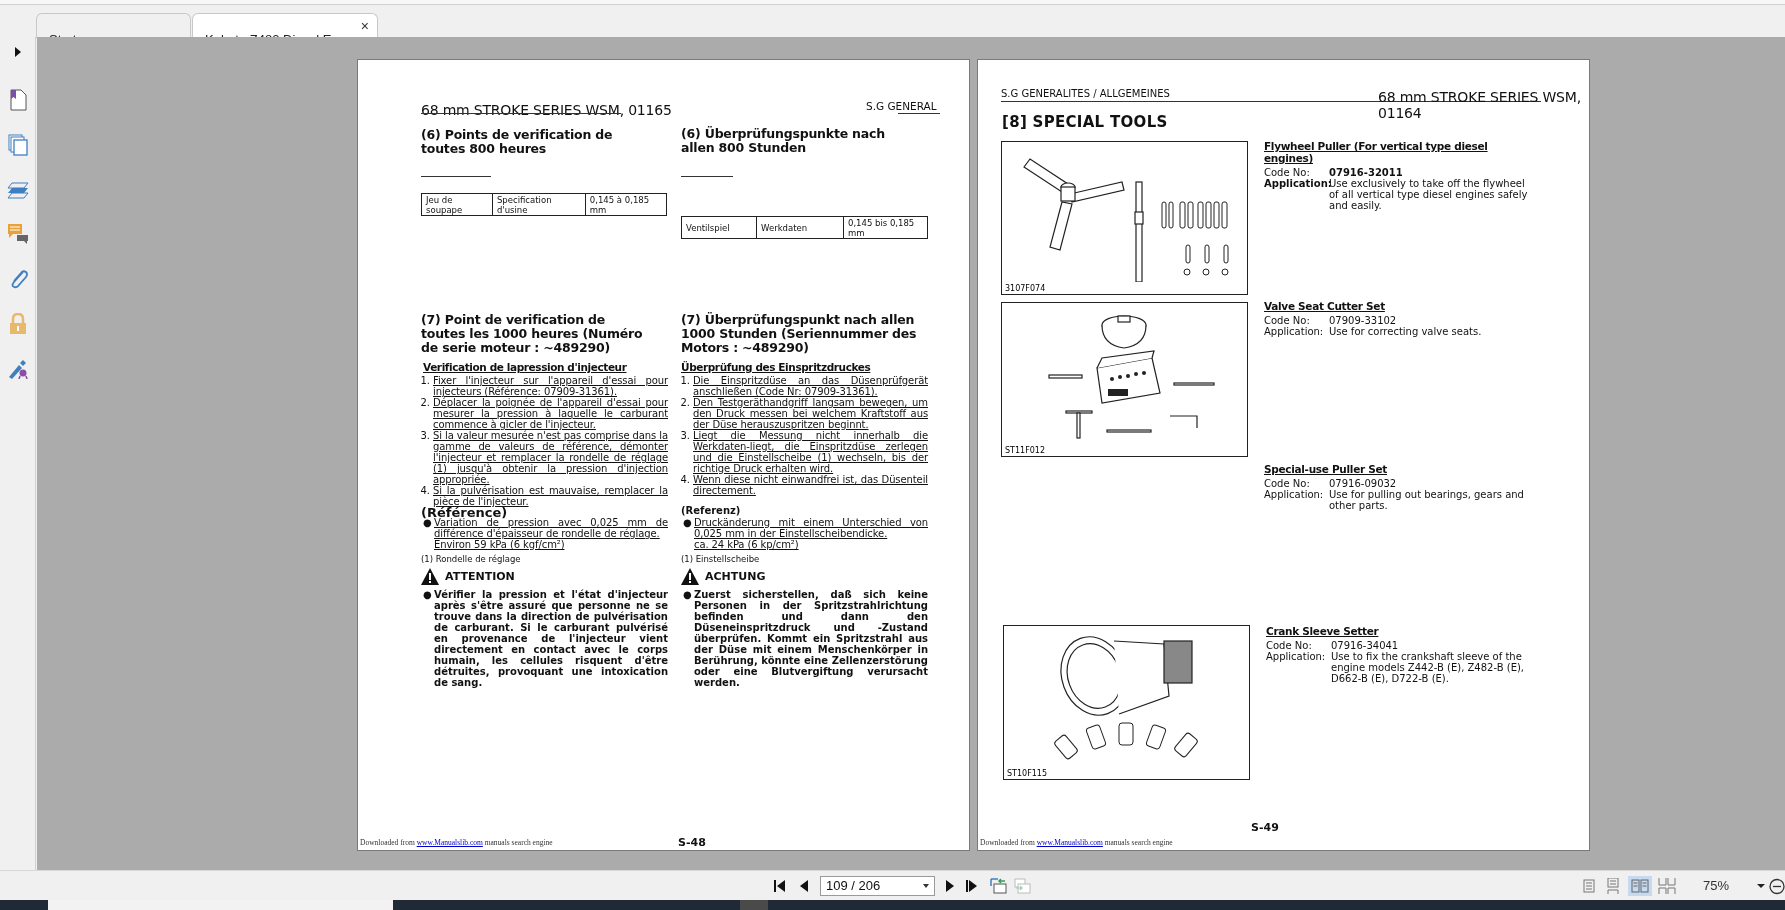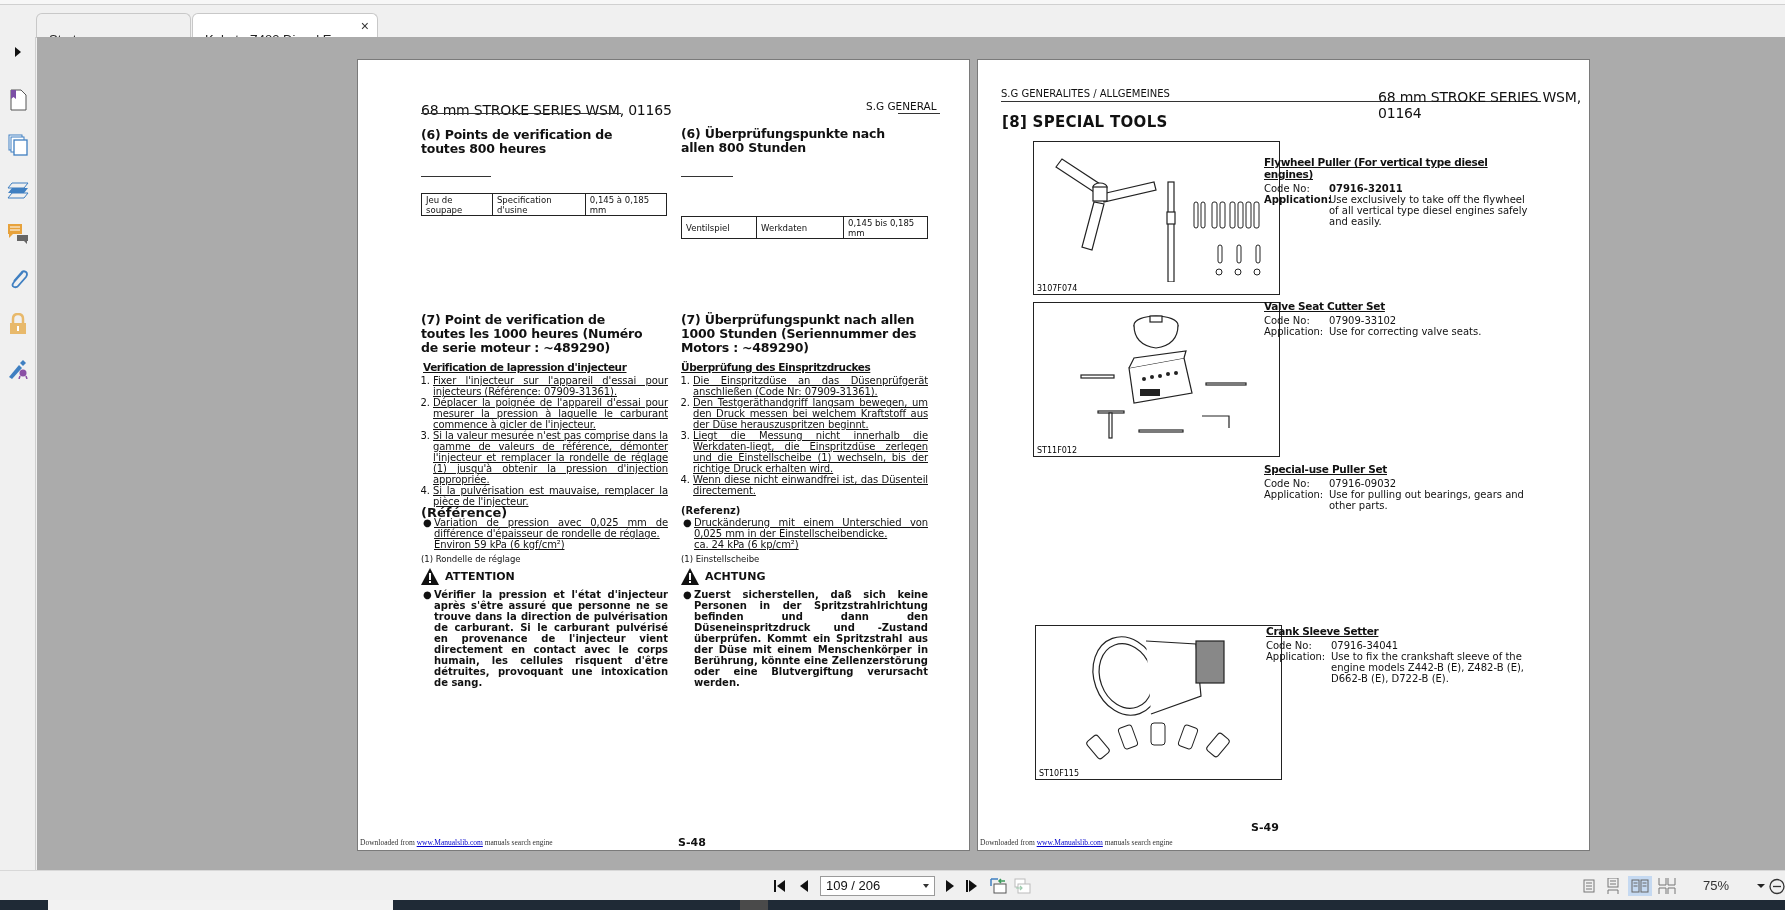--- a/index.html
+++ b/index.html
@@ -21,21 +21,21 @@
   .body { font-size: 10px; line-height: 11px; letter-spacing: -0.1px; text-align: justify; text-decoration: underline; }
   .body ol { padding-left: 12px; }
   .body li { margin-bottom: 0; }
   .spec-table { position: absolute; border-collapse: collapse; font-size: 8.5px; }
   .spec-table td { border: 1.5px solid #222; padding: 0 4px; height: 22px; }
   .warn-title { font-size: 11px; font-weight: bold; }
   .warn-body { font-size: 10px; font-weight: bold; line-height: 11px; text-align: justify; }
   .footer-dl { font-family: "Liberation Serif", serif; font-size: 7.5px; color: #333; }
   .footer-dl a { color: #00c; text-decoration: underline; }
   .pno { font-size: 11px; font-weight: bold; }
-  .tool-frame { position: absolute; border: 1.5px solid #222; background: #fff; margin-left: 32px; }
+  .tool-frame { position: absolute; border: 1.5px solid #222; background: #fff; }
   .fig-id { position: absolute; left: 3px; bottom: 1px; font-size: 8px; font-family: "DejaVu Sans", sans-serif; }
   .tool-title { font-size: 10.5px; font-weight: bold; text-decoration: underline; letter-spacing: -0.3px; }
   .kv { font-size: 10px; line-height: 11px; display: flex; }
   .kv .k { width: 65px; flex: none; }
   .bottombar { position: absolute; left: 0; top: 870px; width: 1785px; height: 24px; background: #f0f0f0; border-top: 1px solid #d8d8d8; }
   .nav-btn { position: absolute; top: 7px; height: 16px; display: flex; align-items: center; justify-content: center; cursor: pointer; }
   .page-input { position: absolute; left: 820px; top: 5px; width: 115px; height: 20px; background: #fff; border: 1px solid #9a9a9a; font-size: 13px; padding: 1px 0 0 5px; color: #111; }
   .page-input .caret { position: absolute; right: 5px; top: 7px; width: 0; height: 0; border-left: 3px solid transparent; border-right: 3px solid transparent; border-top: 4px solid #333; }
   .zoom-val { position: absolute; left: 1703px; top: 7px; font-size: 13px; color: #333; }
   .taskbar { position: absolute; left: 0; top: 900px; width: 1785px; height: 10px; background: #1f2a36; }
@@ -238,21 +238,21 @@
           <rect x="184" y="103" width="4" height="18" rx="2"></rect>
             <rect x="203" y="103" width="4" height="18" rx="2"></rect>
             <rect x="222" y="103" width="4" height="18" rx="2"></rect>
           <circle cx="185" cy="130" r="3"></circle>
             <circle cx="204" cy="130" r="3"></circle>
             <circle cx="223" cy="130" r="3"></circle>
         </g>
       </svg>
       <div class="fig-id">3107F074</div>
     </div>
-    <div class="pdf" style="left:286px;top:80px;width:270px;margin-top:16px;">
+    <div class="pdf" style="left:286px;top:80px;width:270px;">
       <div class="tool-title">Flywheel Puller (For vertical type diesel engines)</div>
       <div class="kv" style="margin-top:3px;">
           <span class="k">Code No:</span>
           <span style="font-weight:bold;">07916-32011</span>
         </div>
       <div class="kv">
           <span class="k" style="font-weight:bold;">Application:</span>
           <span>Use exclusively to take off the flywheel of all vertical type diesel engines safely and easily.</span>
         </div>
     </div>

